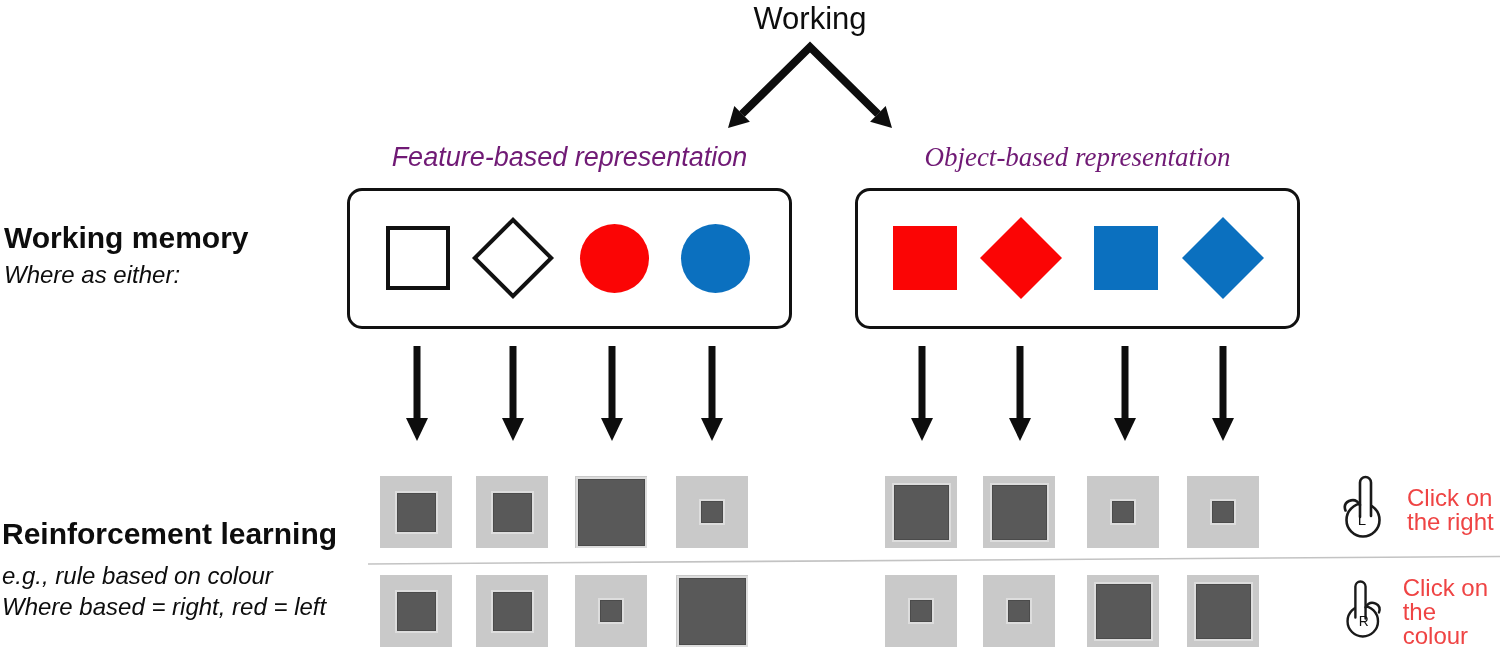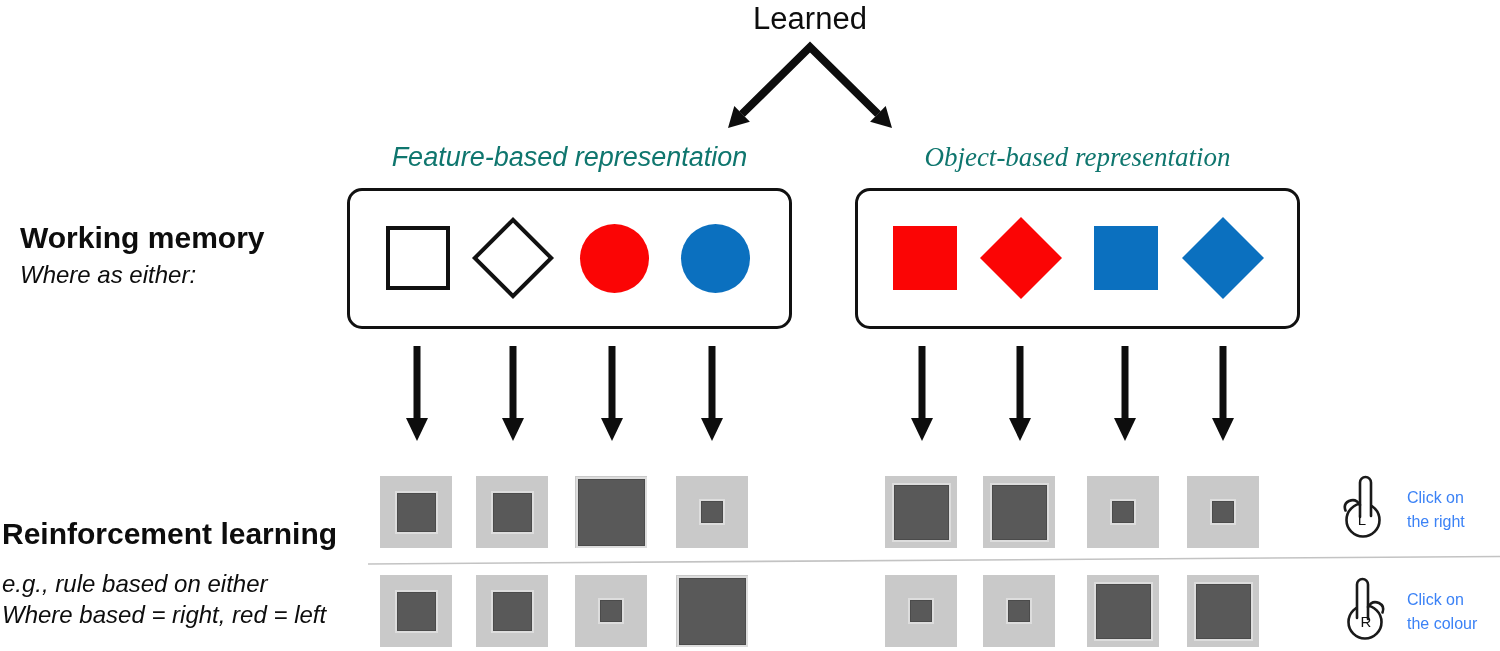--- a/index.html
+++ b/index.html
@@ -9,54 +9,54 @@
   }
   .abs{position:absolute;}
   .overlay{position:absolute;left:0;top:0;pointer-events:none;}
 
   .stimulus{
     position:absolute;left:700px;top:1px;width:220px;text-align:center;
     font-size:31px;color:#0d0d0d;
   }
   .rep-label{
     position:absolute;top:142px;width:445px;text-align:center;
-    font-style:italic;font-size:27px;color:#0f766e;white-space:nowrap;
+    font-style:italic;font-size:27px;color:#701a75;white-space:nowrap;
   }
   .rep-label.feature{left:347px;}
   .rep-label.object{left:855px;font-family:Liberation Serif, serif;}
 
   .wm-box{
     position:absolute;top:188px;width:445px;height:141px;background:#fff;
     border:3px solid #111;border-radius:15px;box-sizing:border-box;
   }
   .wm-box.feature{left:347px;}
   .wm-box.object{left:855px;}
   .shape{position:absolute;box-sizing:border-box;}
 
   .caption{position:absolute;}
   .caption h2{margin:0;font-size:30px;font-weight:bold;line-height:32px;}
   .caption .sub{font-style:italic;font-size:24px;line-height:31px;}
-  .wm-caption{left:4px;top:222px;margin-left:16px;}
+  .wm-caption{left:4px;top:222px;}
   .wm-caption .sub{margin-top:5px;}
   .rl-caption{left:2px;top:518px;}
-  .rl-caption h2{margin-bottom:18px;}
+  .rl-caption h2{margin-bottom:10px;}
 
   .wcell{
     position:absolute;width:72px;height:72px;background:#c9c9c9;
     display:flex;align-items:center;justify-content:center;
   }
   .winner{
     background:#595959;border:1px solid #4b4b4b;box-sizing:border-box;
     box-shadow:0 0 0 2px #dddddd;
   }
 
   .action{
     position:absolute;display:flex;align-items:center;gap:15px;
   }
-  .action .lbl{font-size:16px;line-height:24px;color:#3b82f6;}
+  .action .lbl{font-size:24px;line-height:24px;color:#ef4444;}
   .action .lbl span{display:block;}
   .action-left{left:1336px;top:472px;}
   .action-right{left:1336px;top:574px;}
   .hand-letter{font-size:15px;fill:#111;font-family:"Liberation Sans",sans-serif;}
 </style>
 </head>
 <body>
 
 <div class="canvas">
 
@@ -86,21 +86,21 @@
         <polygon points="1009,418 1031,418 1020,441" stroke="none"></polygon>
       <line x1="1125" y1="346" x2="1125" y2="420"></line>
         <polygon points="1114,418 1136,418 1125,441" stroke="none"></polygon>
       <line x1="1223" y1="346" x2="1223" y2="420"></line>
         <polygon points="1212,418 1234,418 1223,441" stroke="none"></polygon>
     </g>
 
     <line x1="368" y1="564" x2="1500" y2="556.5" stroke="#c3c3c3" stroke-width="1.6"></line>
   </svg>
 
-  <div class="stimulus">Learned</div>
+  <div class="stimulus">Working</div>
 
   <div class="rep-label feature">Feature-based representation</div>
   <div class="rep-label object">Object-based representation</div>
 
   <div class="wm-box feature">
       <div class="shape" style="width: 64px; height: 64px; left: 36px; top: 35px; border: 4px solid rgb(17, 17, 17); background: rgb(255, 255, 255);"></div>
       <div class="shape" style="width: 58px; height: 58px; left: 134px; top: 38px; transform: rotate(45deg); border: 4px solid rgb(17, 17, 17); background: rgb(255, 255, 255);"></div>
       <div class="shape" style="width: 69px; height: 69px; left: 229.5px; top: 32.5px; border-radius: 50%; background: rgb(251, 5, 5);"></div>
       <div class="shape" style="width: 69px; height: 69px; left: 330.5px; top: 32.5px; border-radius: 50%; background: rgb(11, 112, 191);"></div>
     </div>
@@ -111,21 +111,21 @@
       <div class="shape" style="width: 58px; height: 58px; left: 336px; top: 38px; transform: rotate(45deg); background: rgb(11, 112, 191);"></div>
     </div>
 
   <div class="caption wm-caption">
     <h2>Working memory</h2>
     <div class="sub">Where as either:</div>
   </div>
 
   <div class="caption rl-caption">
     <h2>Reinforcement learning</h2>
-    <div class="sub">e.g., rule based on either</div>
+    <div class="sub">e.g., rule based on colour</div>
     <div class="sub">Where based = right, red = left</div>
   </div>
 
   <div id="weights-layer" class="abs" style="left:0;top:0;">
       <div class="wcell" style="left: 380px; top: 476px;">
         <div class="winner" style="height: 39px; width: 39px;"></div>
       </div>
       <div class="wcell" style="left: 476px; top: 476px;">
         <div class="winner" style="height: 39px; width: 39px;"></div>
       </div>

